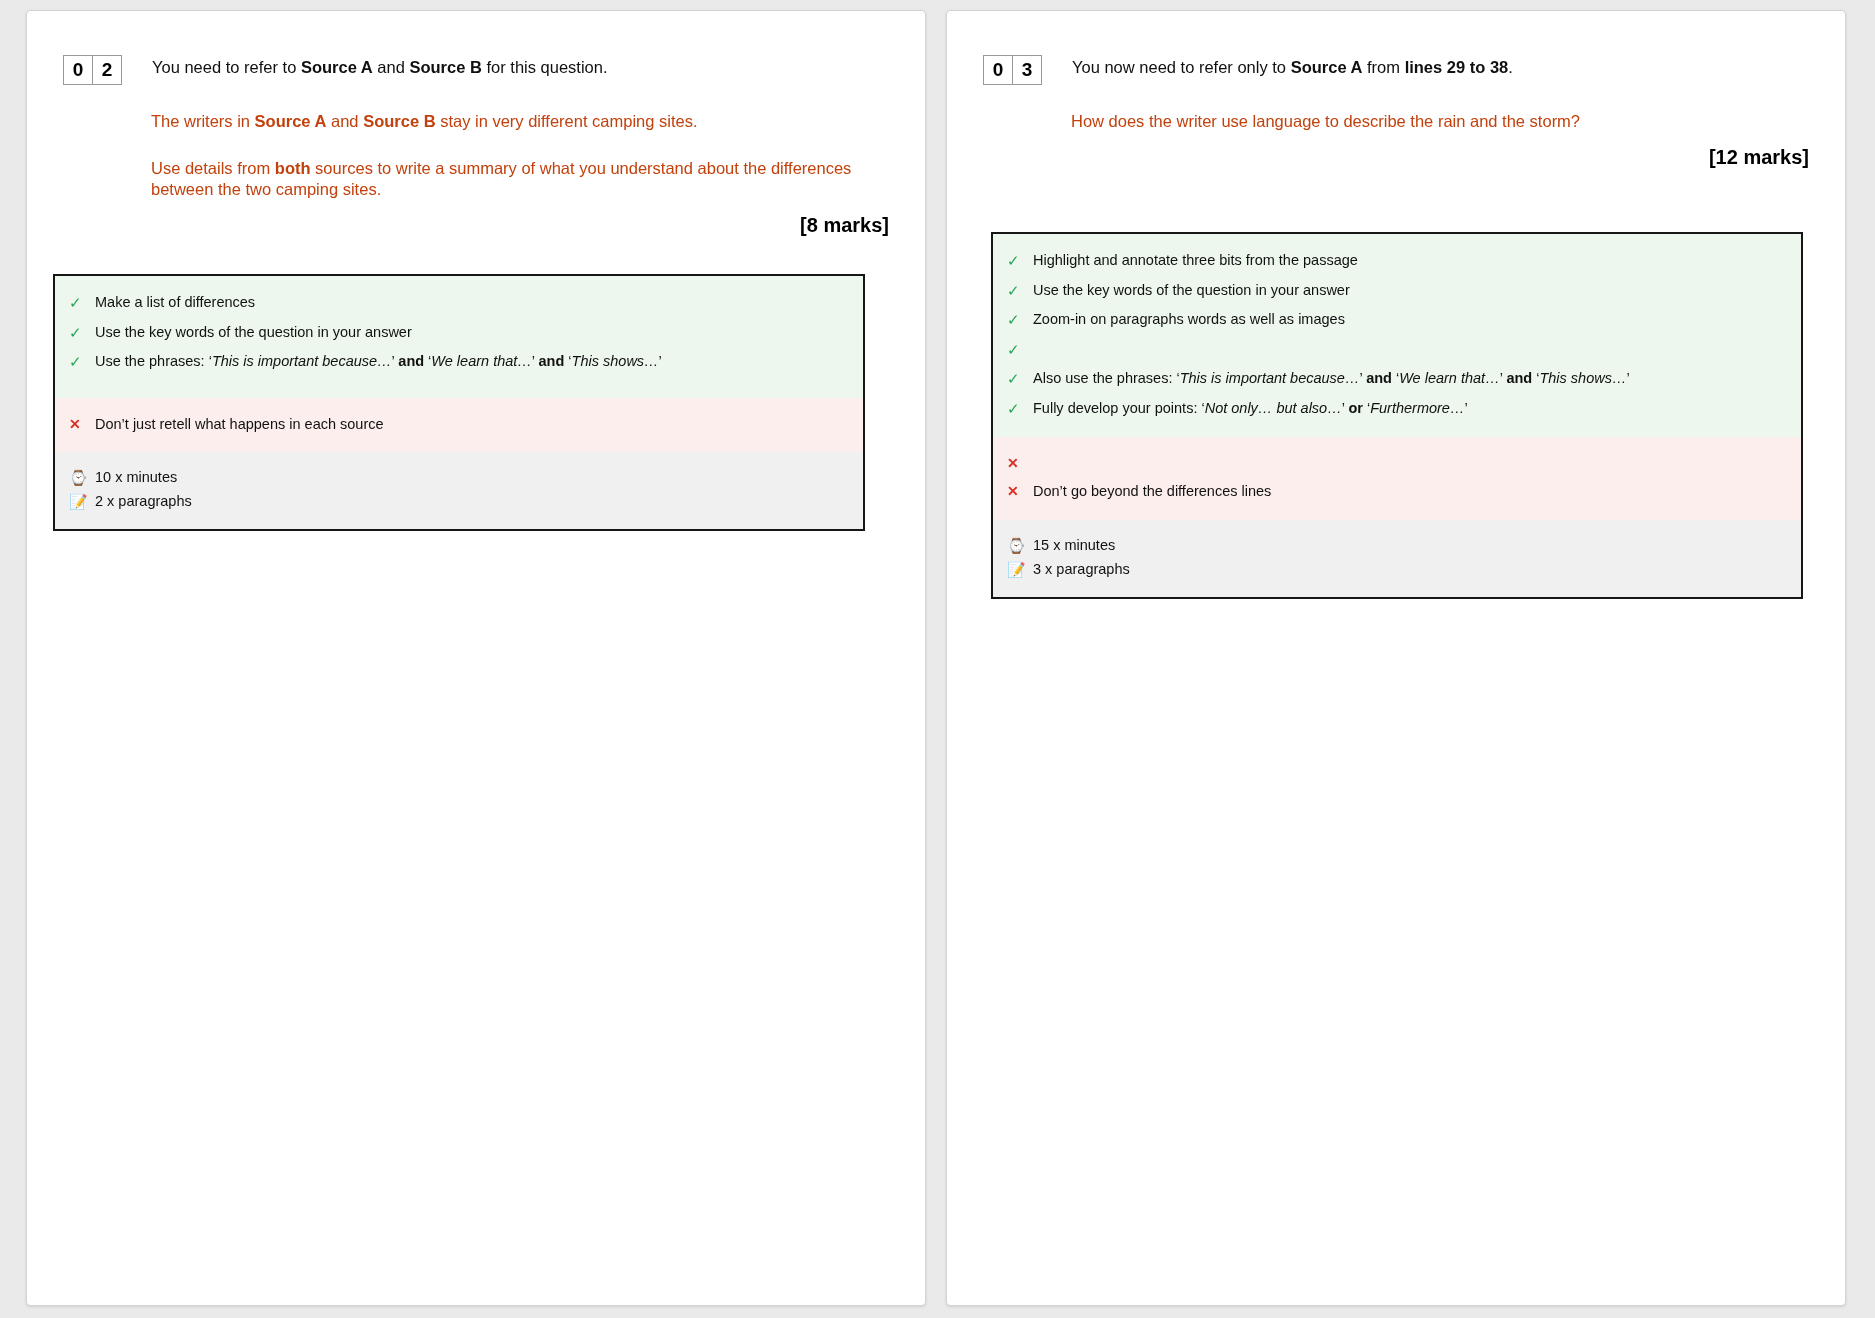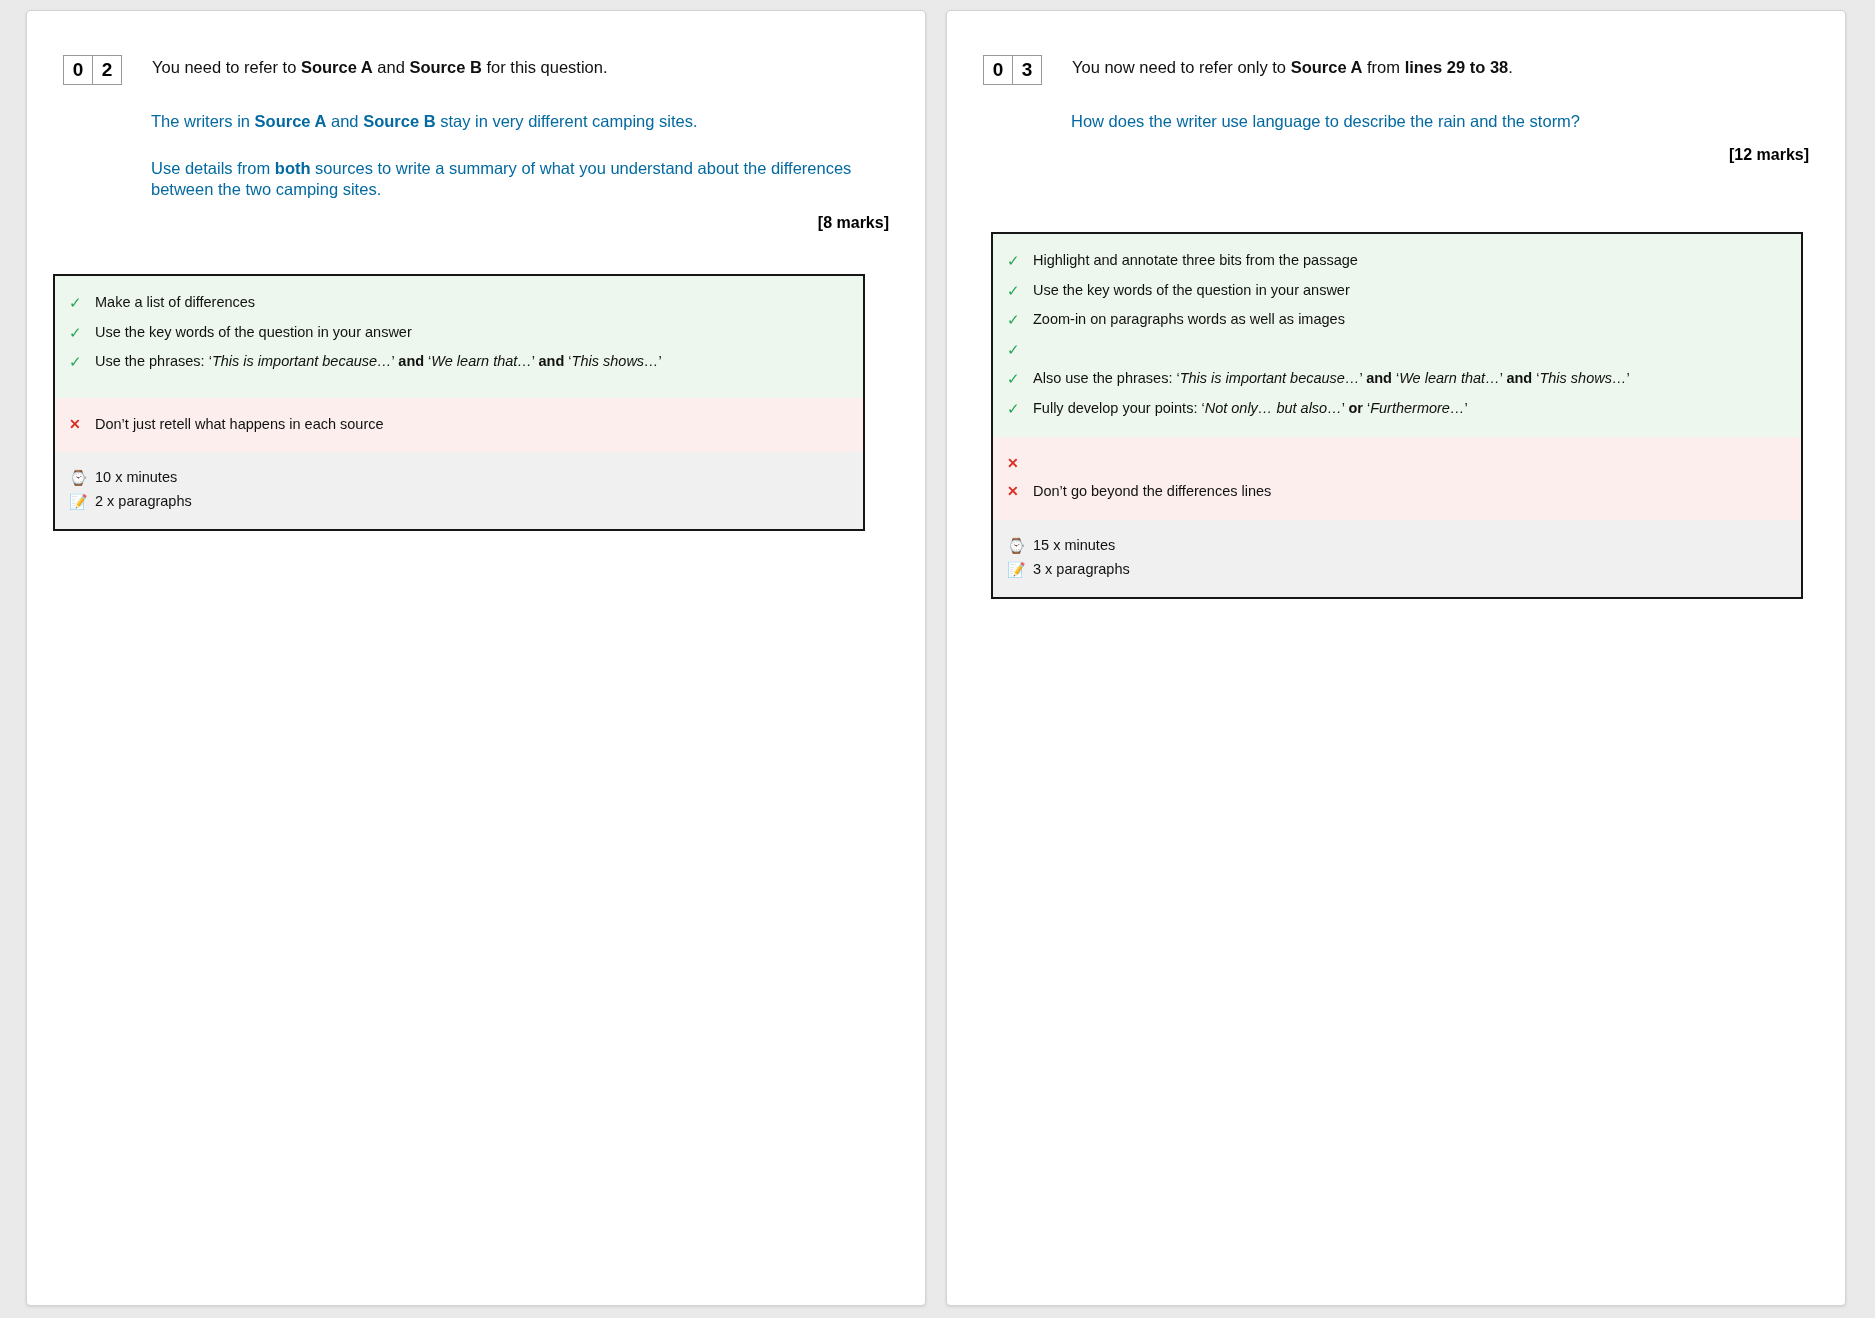--- a/index.html
+++ b/index.html
@@ -71,28 +71,28 @@
     line-height: 1.28;
     color: #101010;
     padding-left: 30px;
     padding-top: 4px;
   }
   .qtext b { font-weight: bold; }
 
   .q-para {
     font-size: 16.5px;
     line-height: 1.28;
-    color: #0369a1;
+    color: #c2410c;
     margin-top: 26px;
   }
   .q-para.indent { margin-left: 88px; }
   .q-para.indent2 { margin-left: 88px; }
 
   .marks {
-    font-size: 16px;
+    font-size: 20px;
     font-weight: bold;
     color: #000;
     text-align: right;
     margin-top: 14px;
   }
 
   
   .checkbox-panel {
     position: absolute;
     border: 2.5px solid #161616;

